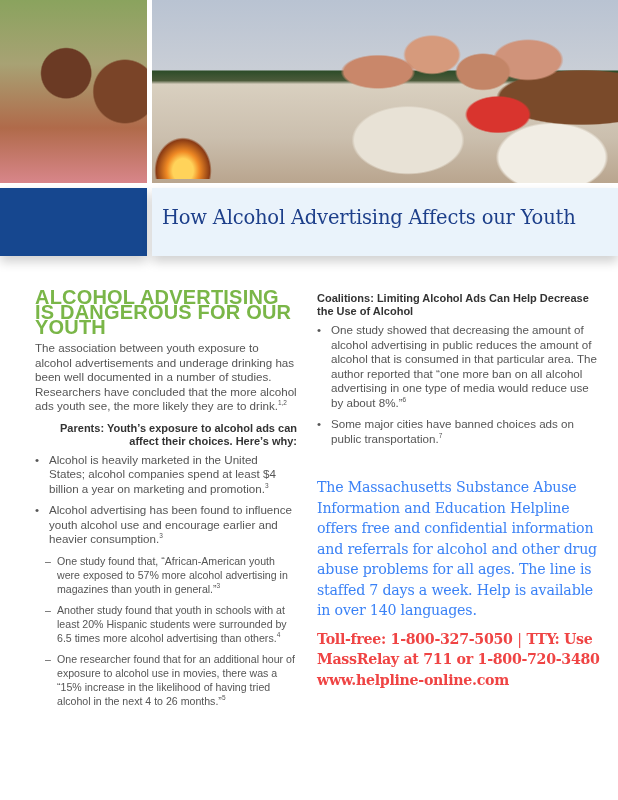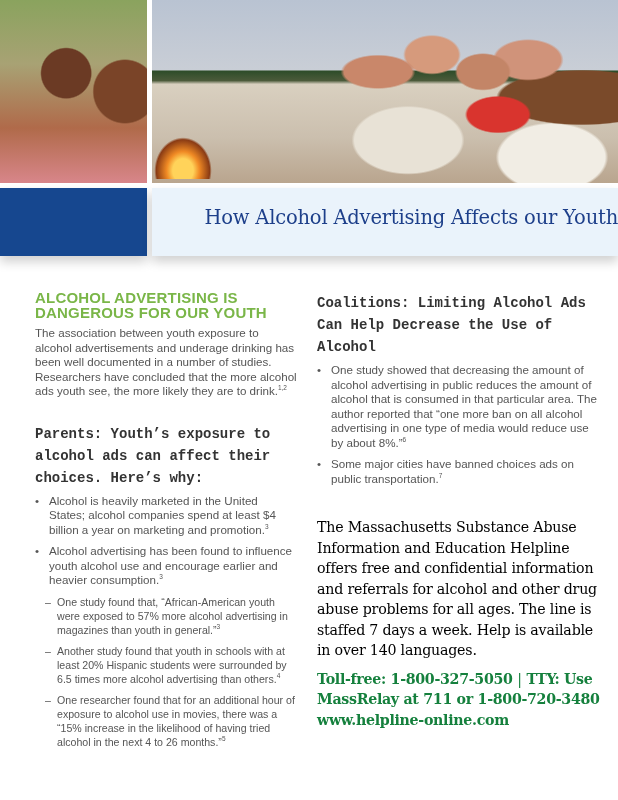--- a/index.html
+++ b/index.html
@@ -22,61 +22,61 @@
                 radial-gradient(ellipse at 70% 28%, #d0937a 0 11%, transparent 12%),
                 radial-gradient(ellipse at 60% 60%, #d9342e 0 12%, transparent 13%),
                 radial-gradient(ellipse at 88% 50%, #7a4a2a 0 22%, transparent 23%),
                 radial-gradient(ellipse at 30% 75%, #e8e2d6 0 18%, transparent 19%),
                 radial-gradient(ellipse at 78% 85%, #f1ede4 0 16%, transparent 17%); }
 
   .band-left { position: absolute; left: 0; top: 188px; width: 147px; height: 68px; background: #16478f; }
   .band-right { position: absolute; left: 152px; top: 188px; width: 466px; height: 68px; background: #eaf3fb;
     box-shadow: 0 6px 10px rgba(0,0,0,0.18); }
   .band-left { box-shadow: 0 6px 10px rgba(0,0,0,0.18); }
-  .title { position: absolute; left: 0; right: 0; top: 18px; text-align: right;
+  .title { position: absolute; left: 0; right: 0; top: 18px; text-align: left;
     font-family: "DejaVu Serif", serif; font-size: 19.5px; color: #1d3f8a; padding-left: 10px; letter-spacing: -0.2px; }
 
   .col { position: absolute; top: 290px; }
   .col-left { left: 35px; width: 262px; }
   .col-right { left: 317px; width: 285px; top: 292px; }
 
-  .h-green { color: #7ab648; font-weight: bold; font-size: 15px; line-height: 15px; letter-spacing: 0.2px; margin-bottom: 6px; }
+  .h-green { color: #7ab648; font-weight: bold; font-size: 20px; line-height: 15px; letter-spacing: 0.2px; margin-bottom: 6px; }
   .p { font-size: 11.6px; line-height: 14.5px; color: #555; }
   .sup { font-size: 6.5px; vertical-align: super; line-height: 0; }
-  .h-bold { font-weight: bold; color: #333; font-size: 14px; line-height: 22px; font-family: Liberation Mono, monospace; }
+  .h-bold { font-weight: bold; color: #333; font-size: 11px; line-height: 13px; }
 
   ul.bullets { list-style: none; margin-top: 5px; }
   ul.bullets > li { position: relative; padding-left: 14px; font-size: 11.6px; line-height: 14.5px; color: #555; margin-bottom: 7px; }
   ul.bullets > li::before { content: "\2022"; position: absolute; left: 0; top: 0; color: #555; }
   ul.dashes { list-style: none; margin-left: 0; }
   ul.dashes > li { position: relative; padding-left: 36px; font-size: 10.6px; line-height: 14px; color: #555; margin-bottom: 7px; }
   ul.dashes > li::before { content: "\2013"; position: absolute; left: 24px; top: 0; color: #555; }
 
-  .helpline { font-family: "DejaVu Serif", serif; color: #000000; font-size: 14.2px; line-height: 20.5px; margin-top: 31px; letter-spacing: -0.2px; }
-  .contact { font-family: "DejaVu Serif", serif; color: #15803d; font-weight: bold; font-size: 14.2px; line-height: 20.5px; margin-top: 8px; letter-spacing: -0.3px; }
+  .helpline { font-family: "DejaVu Serif", serif; color: #3b82f6; font-size: 14.2px; line-height: 20.5px; margin-top: 31px; letter-spacing: -0.2px; }
+  .contact { font-family: "DejaVu Serif", serif; color: #ef4444; font-weight: bold; font-size: 14.2px; line-height: 20.5px; margin-top: 8px; letter-spacing: -0.3px; }
 </style>
 </head>
 <body>
 
 <div class="photo photo-left"></div>
 <div class="photo photo-right">
   <div class="fire"></div>
   <div class="people"></div>
 </div>
 
 <div class="band-left"></div>
 <div class="band-right">
   <div class="title">How Alcohol Advertising Affects our Youth</div>
 </div>
 
 <div class="col col-left">
   <div class="h-green">ALCOHOL ADVERTISING IS DANGEROUS FOR OUR YOUTH</div>
   <p class="p"><span>The association between youth exposure to alcohol advertisements and underage drinking has been well documented in a number of studies. Researchers have concluded that the more alcohol ads youth see, the more likely they are to drink.</span><span class="sup">1,2</span></p>
 
-  <p class="h-bold" style="margin-top:24px;">Parents: Youth’s exposure to alcohol ads can affect their choices. Here’s why:</p>
+  <p class="h-bold" style="margin-top:8px;text-align:right;">Parents: Youth’s exposure to alcohol ads can affect their choices. Here’s why:</p>
 
   <ul class="bullets">
     <li><span>Alcohol is heavily marketed in the United States; alcohol companies spend at least $4 billion a year on marketing and promotion.</span><span class="sup">3</span></li>
     <li><span>Alcohol advertising has been found to influence youth alcohol use and encourage earlier and heavier consumption.</span><span class="sup">3</span></li>
   </ul>
   <ul class="dashes" style="margin-left:-14px;">
     <li><span>One study found that, “African-American youth were exposed to 57% more alcohol advertising in magazines than youth in general.”</span><span class="sup">3</span></li>
     <li><span>Another study found that youth in schools with at least 20% Hispanic students were surrounded by 6.5 times more alcohol advertising than others.</span><span class="sup">4</span></li>
     <li><span>One researcher found that for an additional hour of exposure to alcohol use in movies, there was a “15% increase in the likelihood of having tried alcohol in the next 4 to 26 months.”</span><span class="sup">5</span></li>
   </ul>

